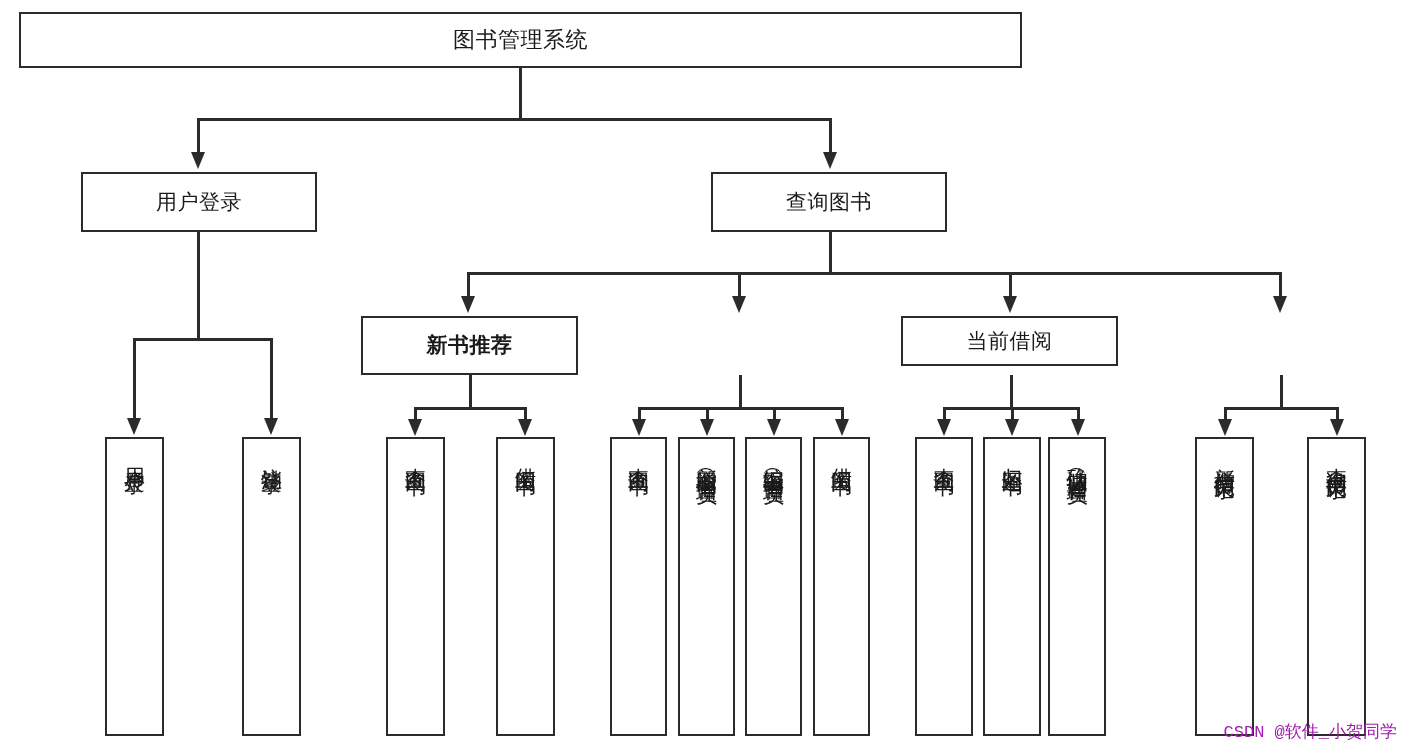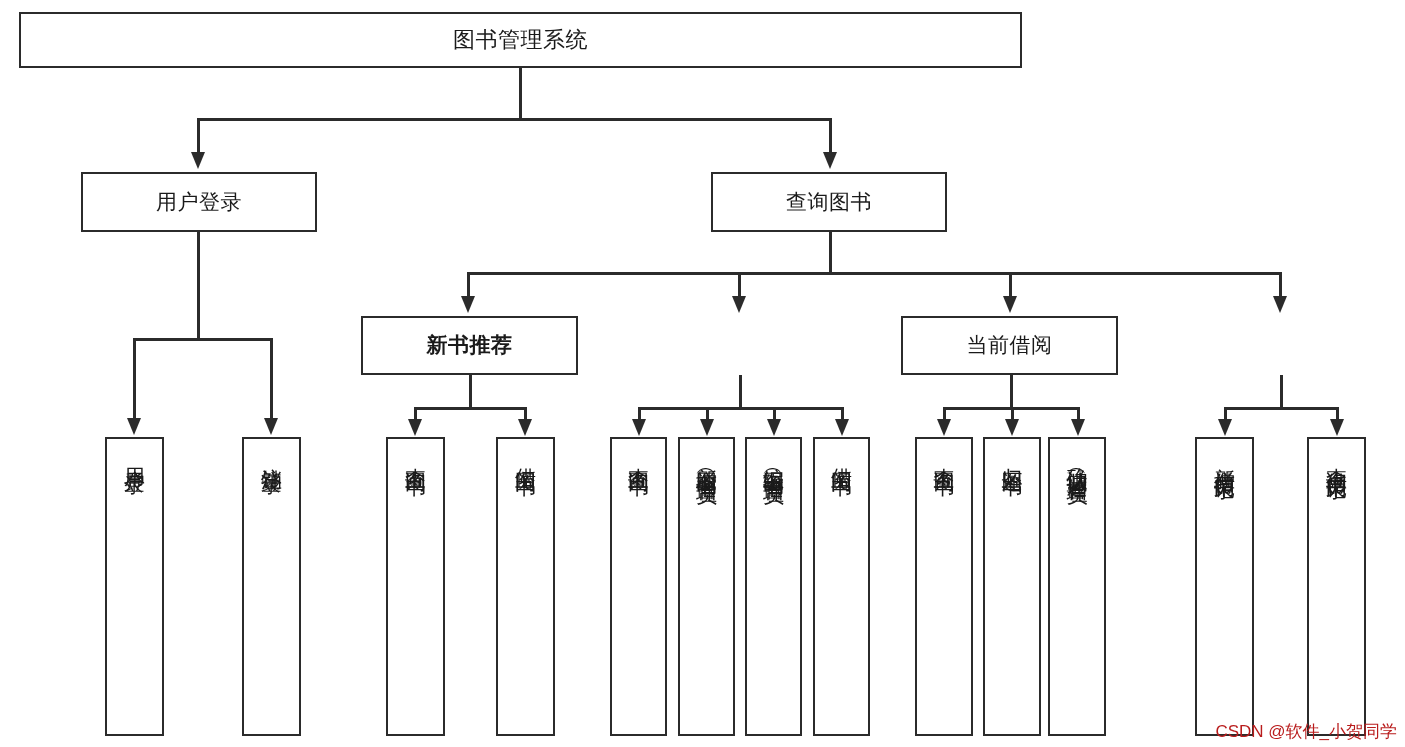--- a/index.html
+++ b/index.html
@@ -71,23 +71,23 @@
     border-left: 7.5px solid transparent;
     border-right: 7.5px solid transparent;
     border-top: 17px solid #2b2b2b;
   }
   
   #watermark {
     position: absolute;
     right: 8px;
     bottom: 4px;
     font-size: 17px;
-    color: #b91c1c;
+    color: #a21caf;
     white-space: nowrap;
-    font-family: Liberation Sans, sans-serif;
+    font-family: Liberation Mono, monospace;
   }
 </style>
 </head>
 <body>
 
 <div id="diagram-root">
 
   <div class="node root horiz" style="left:19px; top:12px; width:1003px; height:56px;">
     <span class="label">图书管理系统</span>
   </div>
@@ -122,21 +122,21 @@
   <div class="ln v" style="left:738px; top:272px; height:26px;"></div>
   <div class="arrow" style="left:731.5px; top:296px;"></div>
   <div class="ln v" style="left:1009px; top:272px; height:26px;"></div>
   <div class="arrow" style="left:1002.5px; top:296px;"></div>
   <div class="ln v" style="left:1279px; top:272px; height:26px;"></div>
   <div class="arrow" style="left:1272.5px; top:296px;"></div>
 
   <div class="node horiz" style="left:361px; top:316px; width:217px; height:59px;font-weight:bold;">
     <span class="label">新书推荐</span>
   </div>
-  <div class="node horiz" style="left:901px; top:316px; width:217px; height:59px;">
+  <div class="node horiz" style="left:901px; top:316px; width:217px; height:50px;">
     <span class="label">当前借阅</span>
   </div>
 
   <div class="ln v" style="left:469px; top:375px; height:34px;"></div>
   <div class="ln h" style="left:414px; top:407px; width:112px;"></div>
   <div class="ln v" style="left:414px; top:407px; height:14px;"></div>
   <div class="arrow" style="left:407.5px; top:419px;"></div>
   <div class="ln v" style="left:524px; top:407px; height:14px;"></div>
   <div class="arrow" style="left:517.5px; top:419px;"></div>
 

